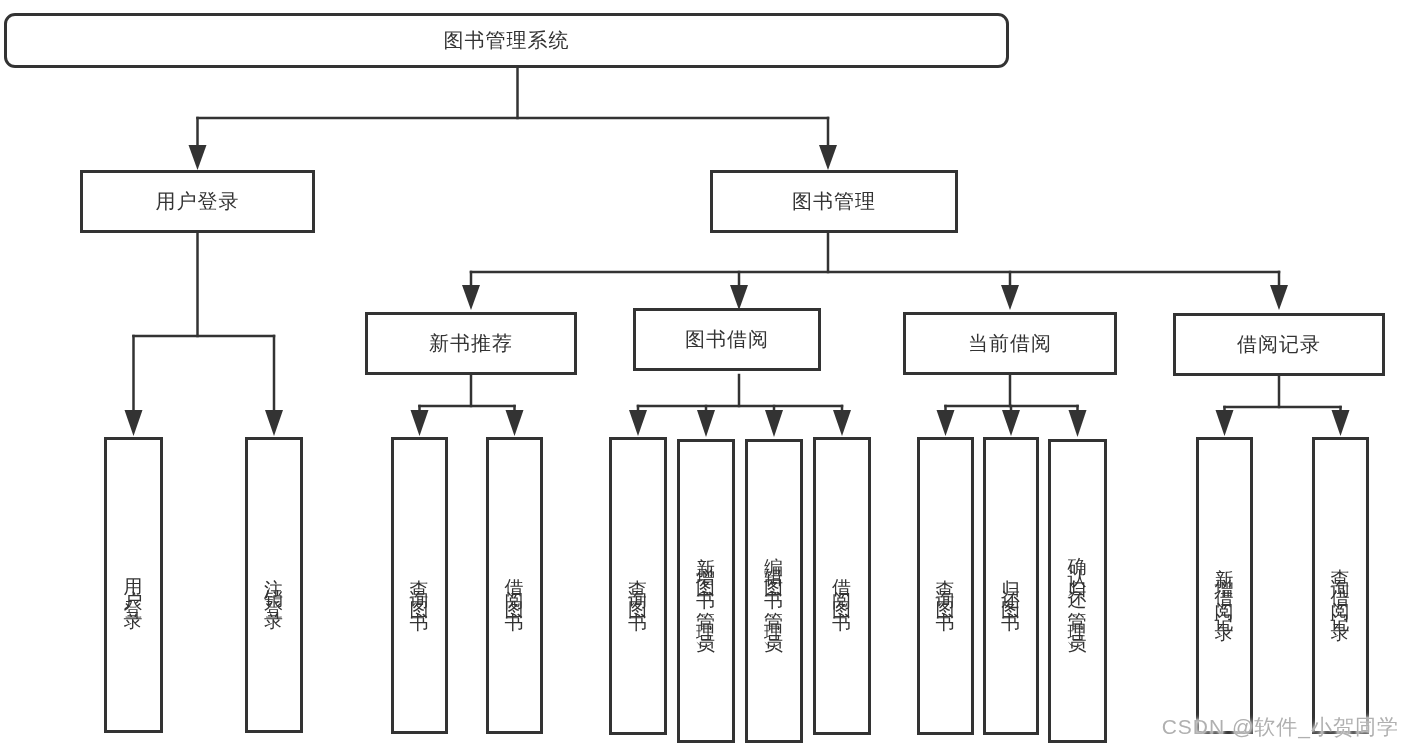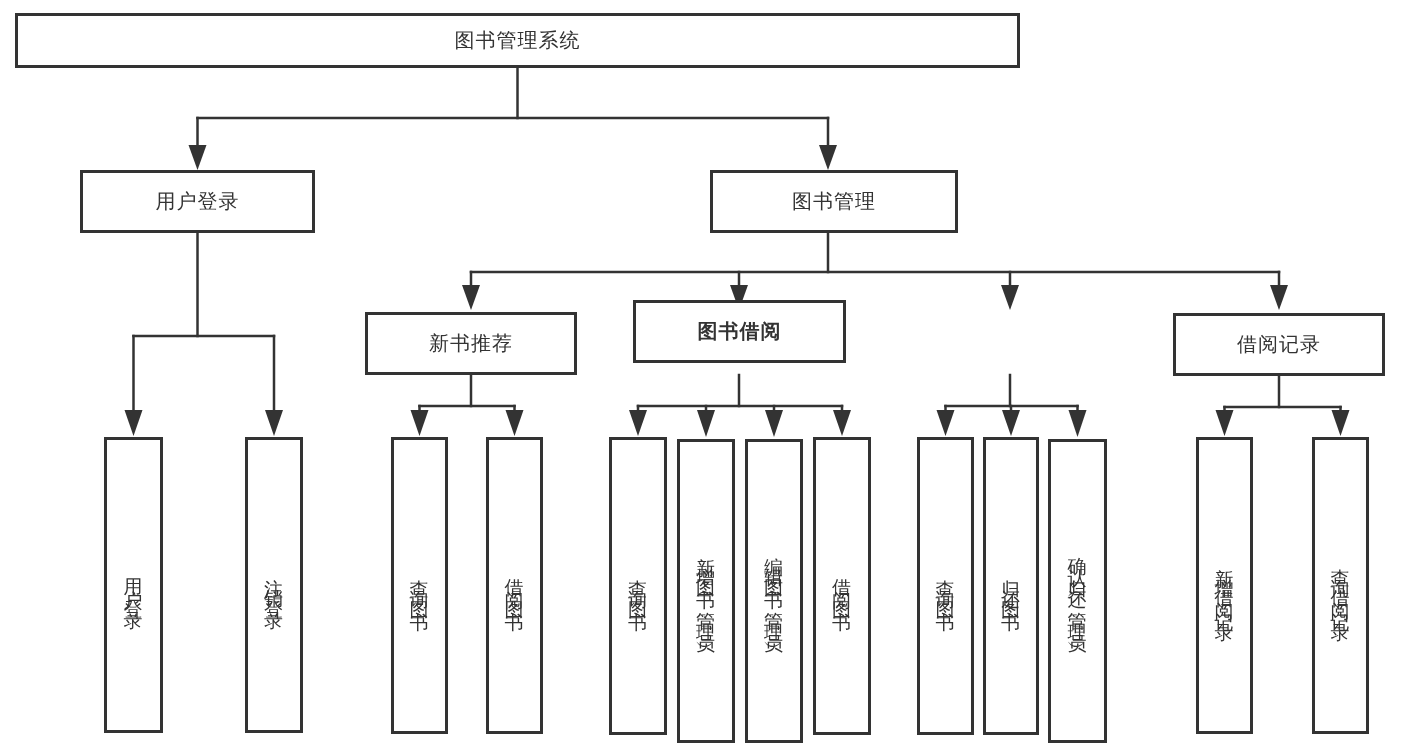--- a/index.html
+++ b/index.html
@@ -130,36 +130,39 @@
 
       <polygon points="936.5,410 954.5,410 945.5,436"></polygon>
       <polygon points="1002,410 1020,410 1011,436"></polygon>
       <polygon points="1068.5,410 1086.5,410 1077.5,437"></polygon>
 
       <polygon points="1215.5,410 1233.5,410 1224.5,436"></polygon>
       <polygon points="1331.5,410 1349.5,410 1340.5,436"></polygon>
     </g>
   </svg>
 
-  <div class="box" style="left:15px; top:13px; width:1005px; height:55px;">
+  <div class="box" style="left:4px; top:13px; width:1005px; height:55px;border-radius:11px;">
     <span>图书管理系统</span>
   </div>
 
   <div class="box" style="left:80px; top:170px; width:235px; height:63px;">
     <span>用户登录</span>
   </div>
   <div class="box" style="left:710px; top:170px; width:248px; height:63px;">
     <span>图书管理</span>
   </div>
 
   <div class="box" style="left:365px; top:312px; width:212px; height:63px;">
     <span>新书推荐</span>
   </div>
-  <div class="box" style="left:633px; top:300px; width:213px; height:63px;font-weight:bold;">
+  <div class="box" style="left:633px; top:308px; width:188px; height:63px;">
     <span>图书借阅</span>
+  </div>
+  <div class="box" style="left:903px; top:312px; width:214px; height:63px;">
+    <span>当前借阅</span>
   </div>
   <div class="box" style="left:1173px; top:313px; width:212px; height:63px;text-align:center;">
     <span>借阅记录</span>
   </div>
 
   <div class="vbox" style="left:104px; top:437px; width:59px; height:296px;">
     <span class="vtext">用户登录</span>
   </div>
   <div class="vbox" style="left:245px; top:437px; width:58px; height:296px;">
     <span class="vtext">注销登录</span>
@@ -195,14 +198,15 @@
     <span class="vtext">确认归还（管理员）</span>
   </div>
 
   <div class="vbox" style="left:1196px; top:437px; width:57px; height:297px;">
     <span class="vtext">新增借阅记录</span>
   </div>
   <div class="vbox" style="left:1312px; top:437px; width:57px; height:297px;">
     <span class="vtext">查询借阅记录</span>
   </div>
 
+  <div class="watermark">CSDN @软件_小贺同学</div>
 
 </div>
 
 </body></html>

